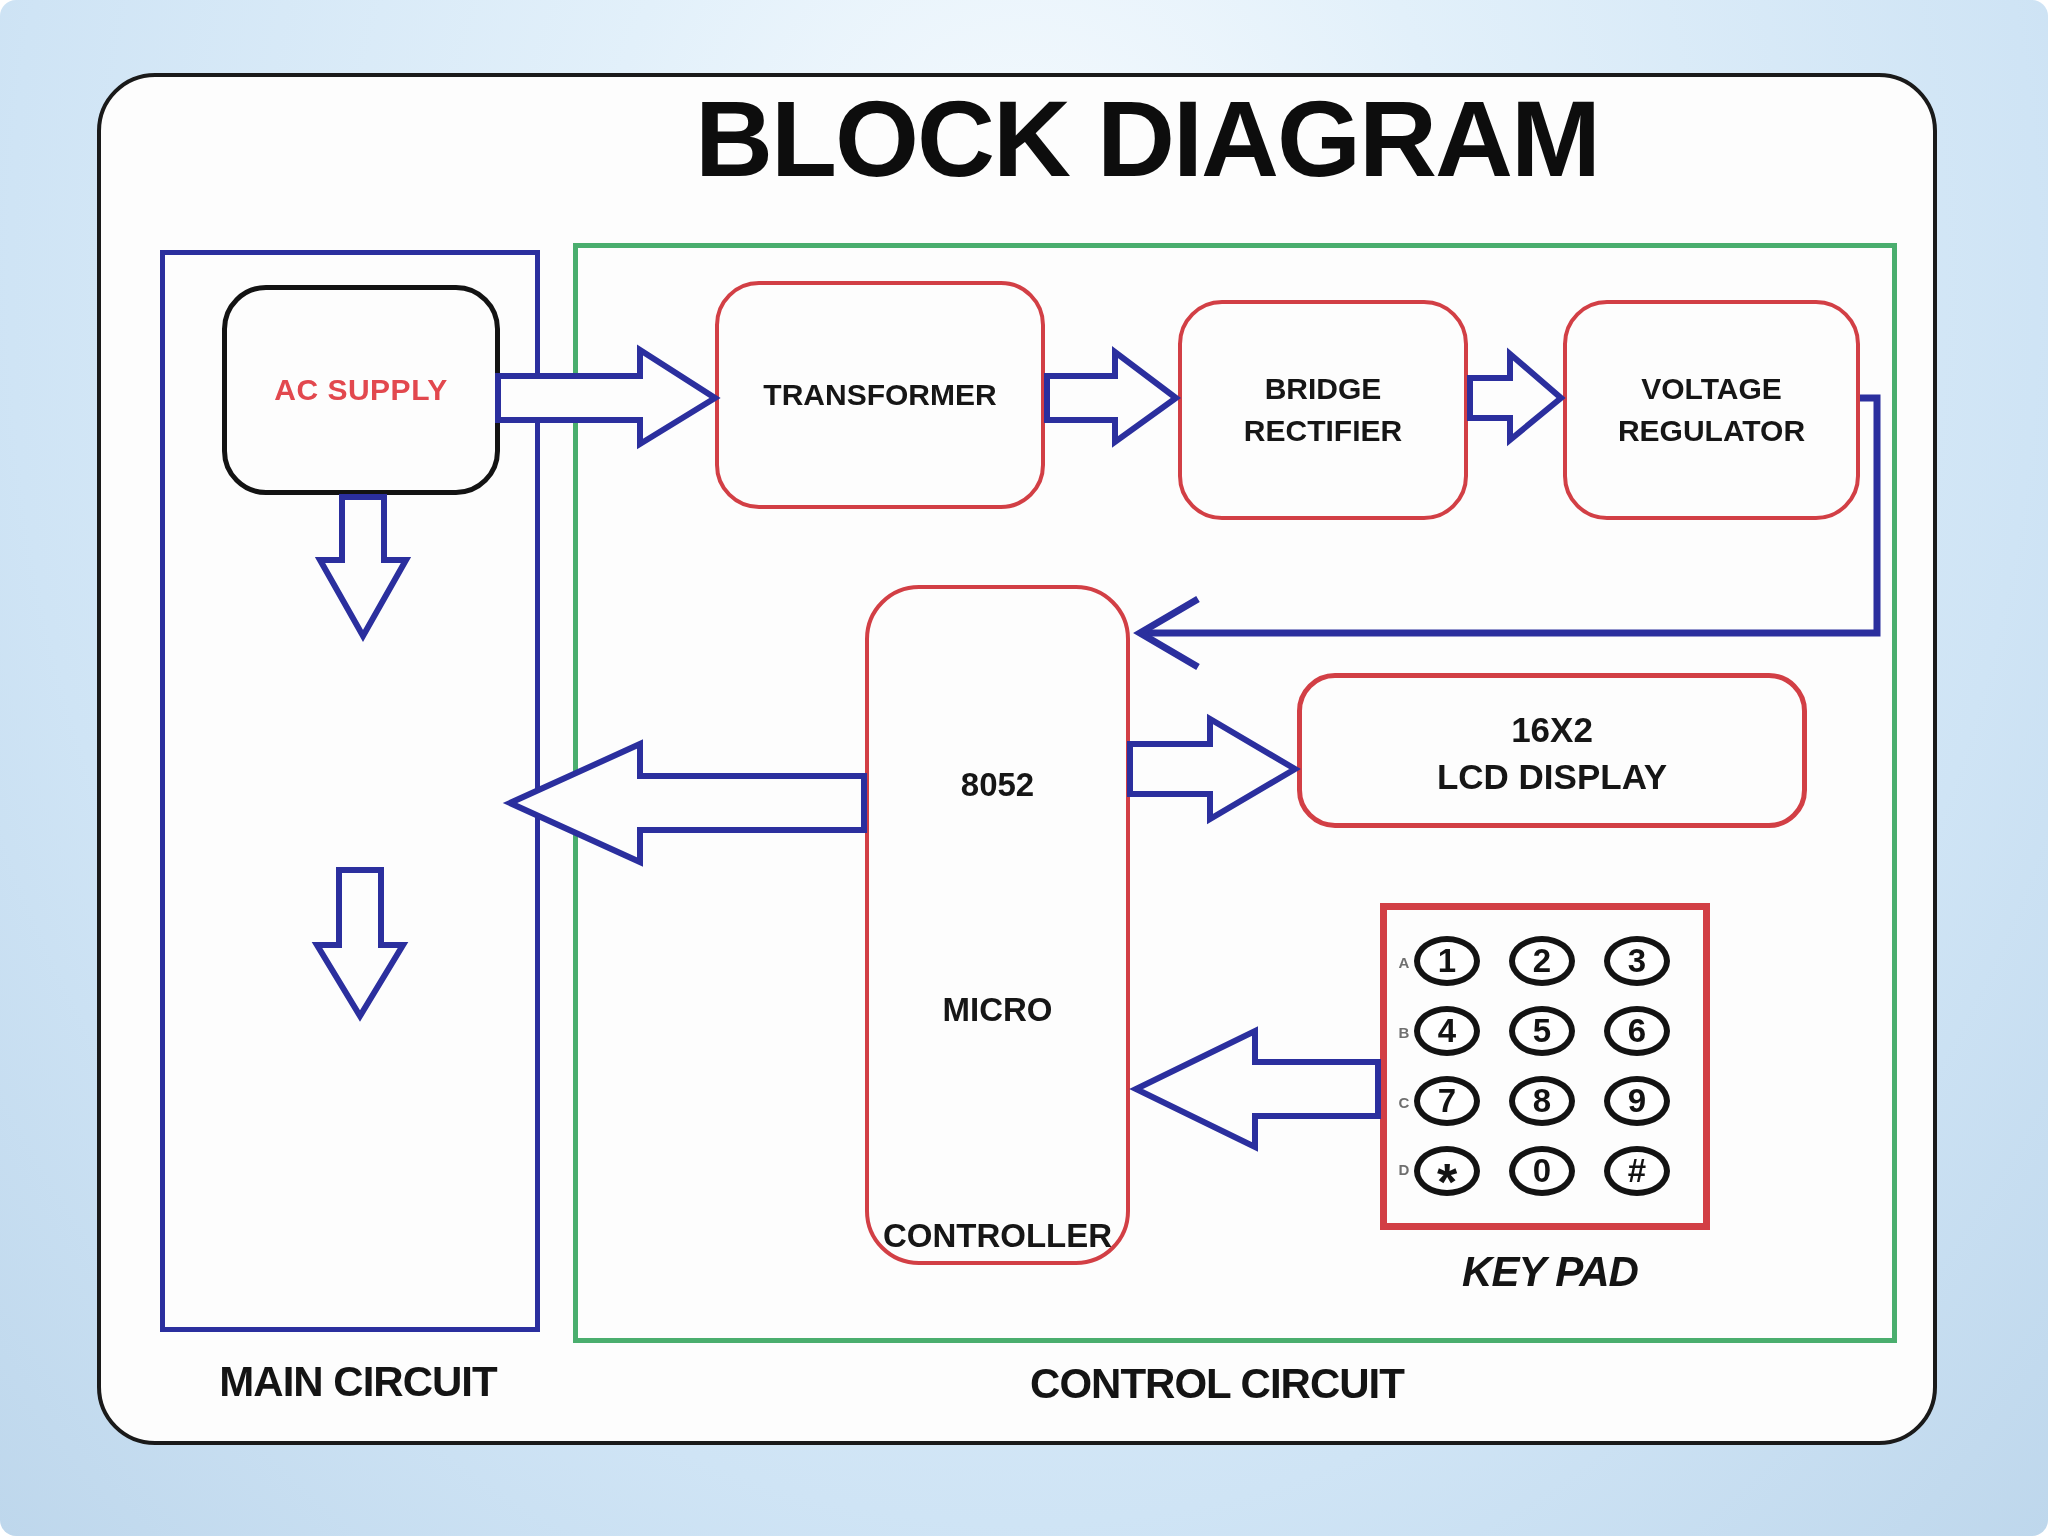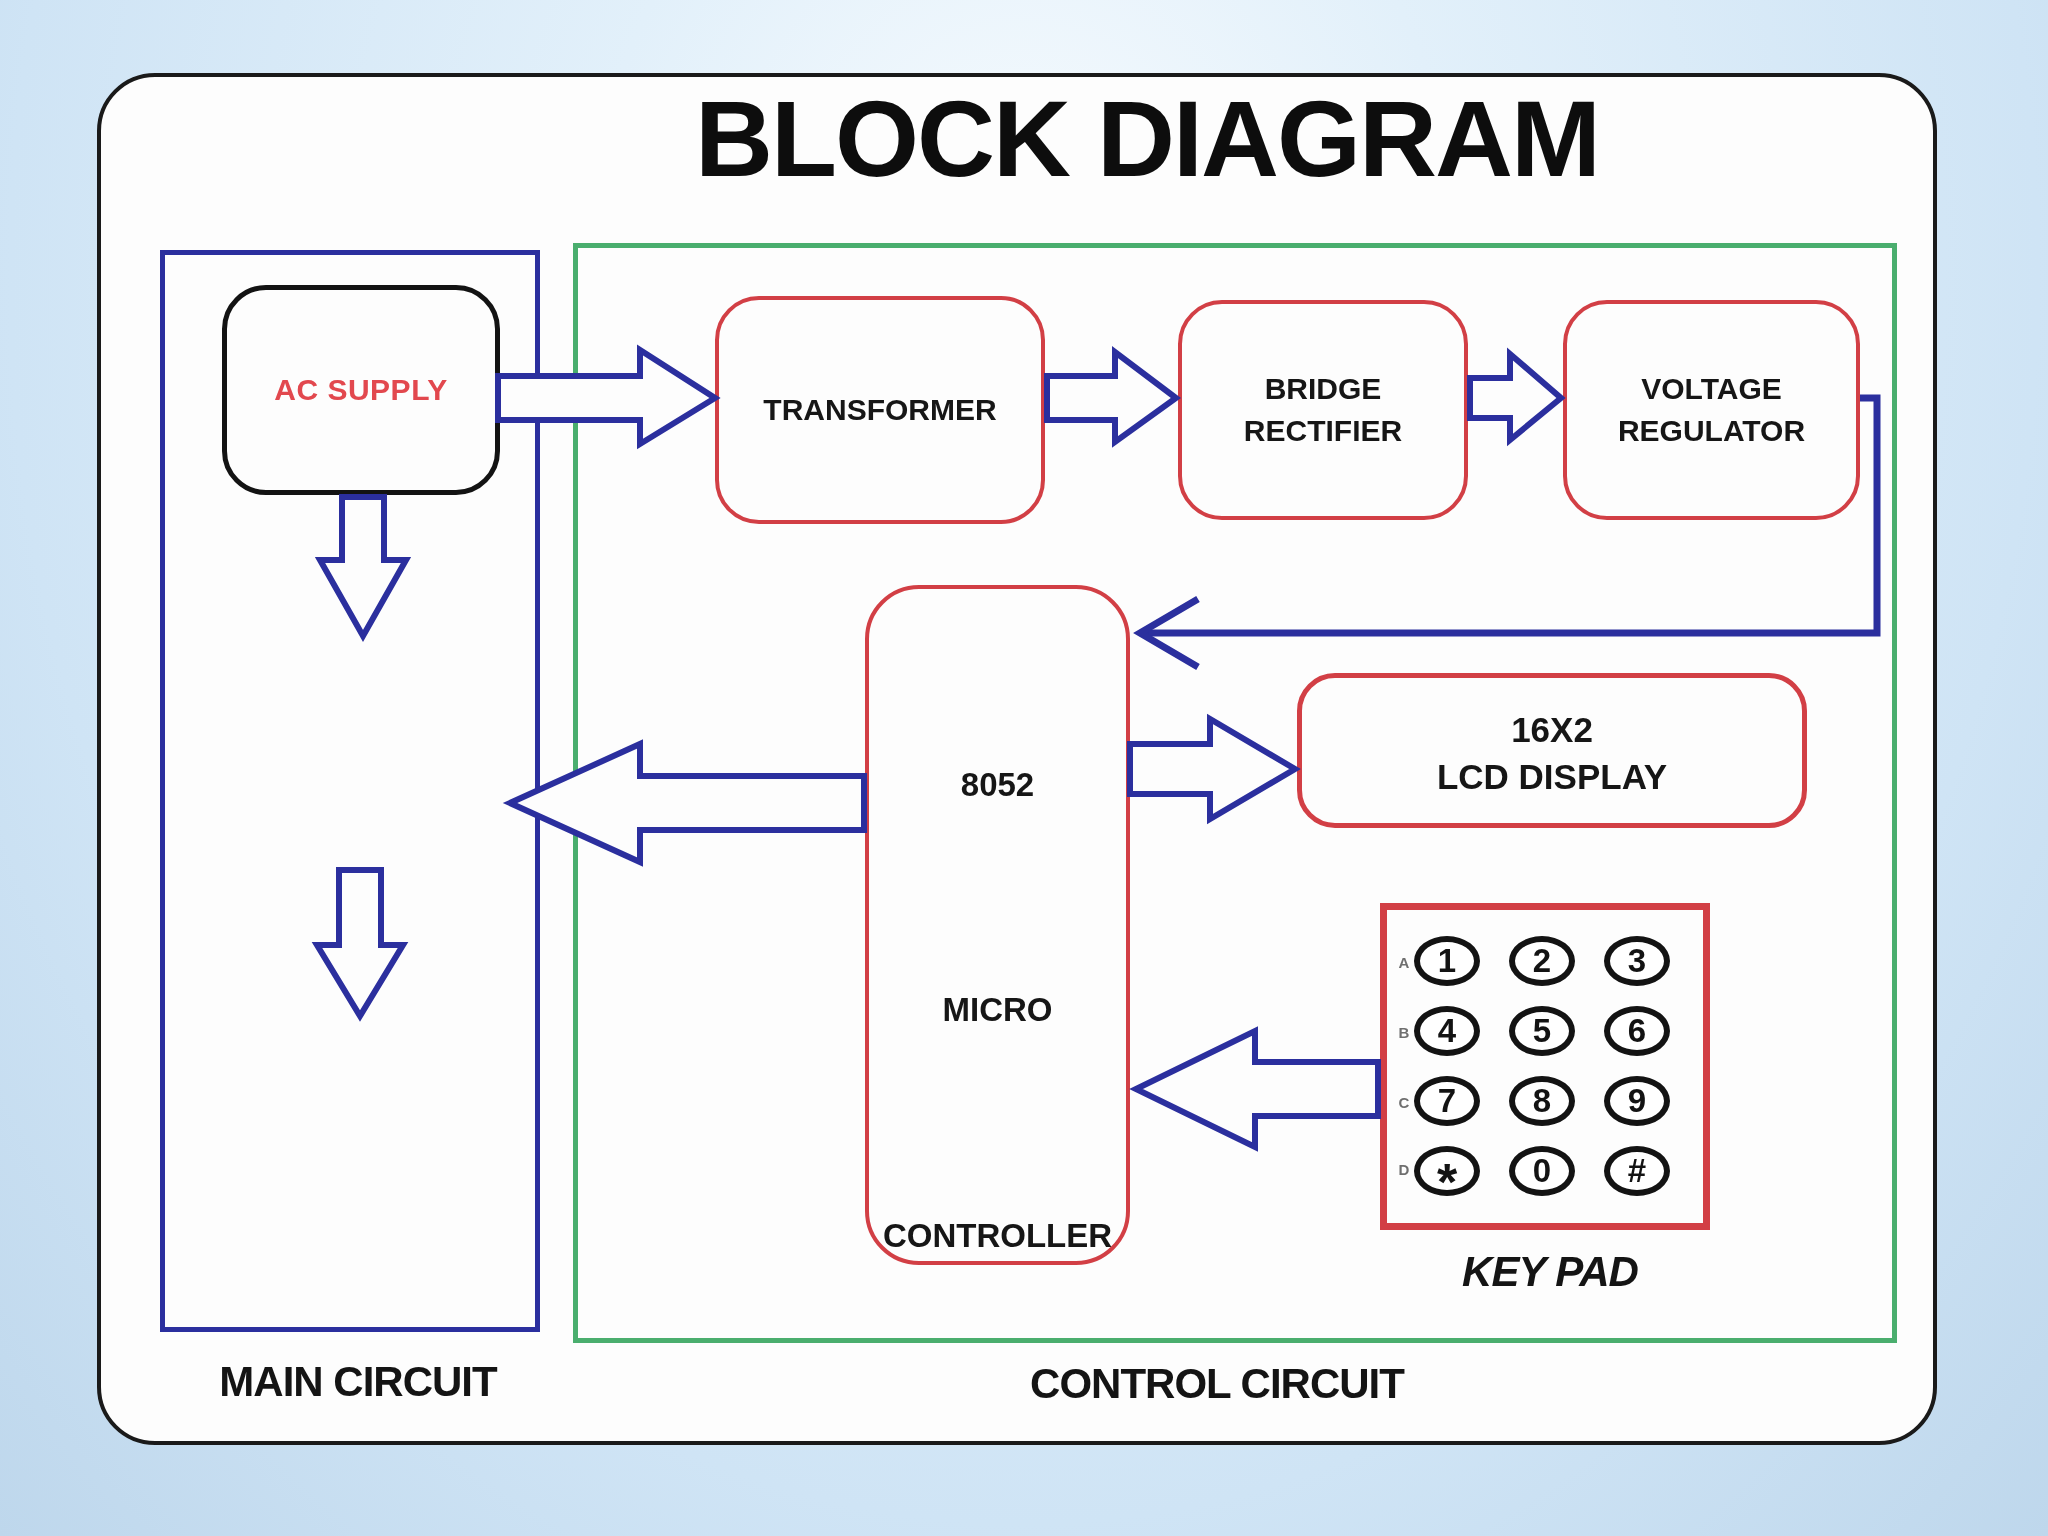--- a/index.html
+++ b/index.html
@@ -2,21 +2,21 @@
 <html style="--blue: #2b2f9e; --green: #4aae6e; --red_border: #d23f45; --red_text: #e2484e; --ink: #161616; --panel: #fdfdfd; --key_label: #6f6f6f;"><head>
 <meta charset="utf-8">
 <style>
   :root{
     --blue:#2b2f9e; --green:#4aae6e; --red_border:#d23f45; --red_text:#e2484e;
     --ink:#161616; --panel:#fdfdfd; --key_label:#6f6f6f;
   }
   html,body{margin:0;padding:0;}
   body{width:2048px;height:1536px;overflow:hidden;font-family:"Liberation Sans",sans-serif;}
   .stage{position:relative;width:2048px;height:1536px;
-    background:radial-gradient(ellipse at 50% 18%, #f7fbfe 0%, #e2f0fa 30%, #cfe4f5 70%, #bed7ec 100%);}
+    background:radial-gradient(ellipse at 50% 18%, #f7fbfe 0%, #e2f0fa 30%, #cfe4f5 70%, #bed7ec 100%);border-radius:16px;}
   .panel{position:absolute;left:97px;top:73px;width:1840px;height:1372px;box-sizing:border-box;
     background:var(--panel);border:4px solid #1a1a1a;border-radius:58px;}
   .title{position:absolute;left:647px;top:76px;width:1000px;text-align:center;
     font-size:108px;font-weight:bold;letter-spacing:-2px;color:#0d0d0d;white-space:nowrap;}
   .region{position:absolute;box-sizing:border-box;background:transparent;}
   .region.main{left:160px;top:250px;width:380px;height:1082px;border:5px solid var(--blue);}
   .region.control{left:573px;top:243px;width:1324px;height:1100px;border:5px solid var(--green);}
   .region-label{position:absolute;text-align:center;font-weight:bold;color:#141414;
     font-size:42px;letter-spacing:-1px;white-space:nowrap;}
   .region-label.main{left:158px;top:1358px;width:400px;}
@@ -24,21 +24,21 @@
   .blk{position:absolute;box-sizing:border-box;display:flex;flex-direction:column;align-items:center;
     justify-content:center;text-align:center;background:var(--panel);z-index:3;}
   .blk.black{border:5px solid #131313;border-radius:44px;}
   .blk.red{border:4px solid var(--red_border);border-radius:44px;}
   .blk .ln{font-weight:bold;line-height:1.4;white-space:nowrap;}
   .rtext .ln{color:var(--red_text);font-size:30px;letter-spacing:0.5px;}
   .ktext .ln{color:var(--ink);font-size:30px;}
   #blk-ac{left:222px;top:285px;width:278px;height:210px;}
   #blk-breaker{left:222px;top:638px;width:282px;height:230px;}
   #blk-loads{left:218px;top:1018px;width:278px;height:257px;}
-  #blk-transformer{left:715px;top:296px;width:330px;height:228px;text-align:right;}
+  #blk-transformer{left:715px;top:281px;width:330px;height:228px;text-align:right;}
   #blk-bridge{left:1178px;top:300px;width:290px;height:220px;}
   #blk-voltage{left:1563px;top:300px;width:297px;height:220px;}
   #blk-micro{left:865px;top:585px;width:265px;height:680px;border-radius:54px;justify-content:space-between;padding-top:170px;}
   #blk-micro .ln{font-size:33px;line-height:1.55;}
   #blk-lcd{left:1297px;top:673px;width:510px;height:155px;border-radius:38px;border-width:5px;justify-content:flex-start;padding-top:28px;}
   #blk-lcd .ln{font-size:35px;line-height:1.35;}
   .wires{position:absolute;left:0;top:0;width:2048px;height:1536px;z-index:4;pointer-events:none;}
   .hollow{fill:var(--panel);stroke:var(--blue);stroke-width:6;stroke-linejoin:miter;}
   .wire{fill:none;stroke:var(--blue);stroke-width:7;}
   .keypad{position:absolute;left:1380px;top:903px;width:330px;height:327px;box-sizing:border-box;

